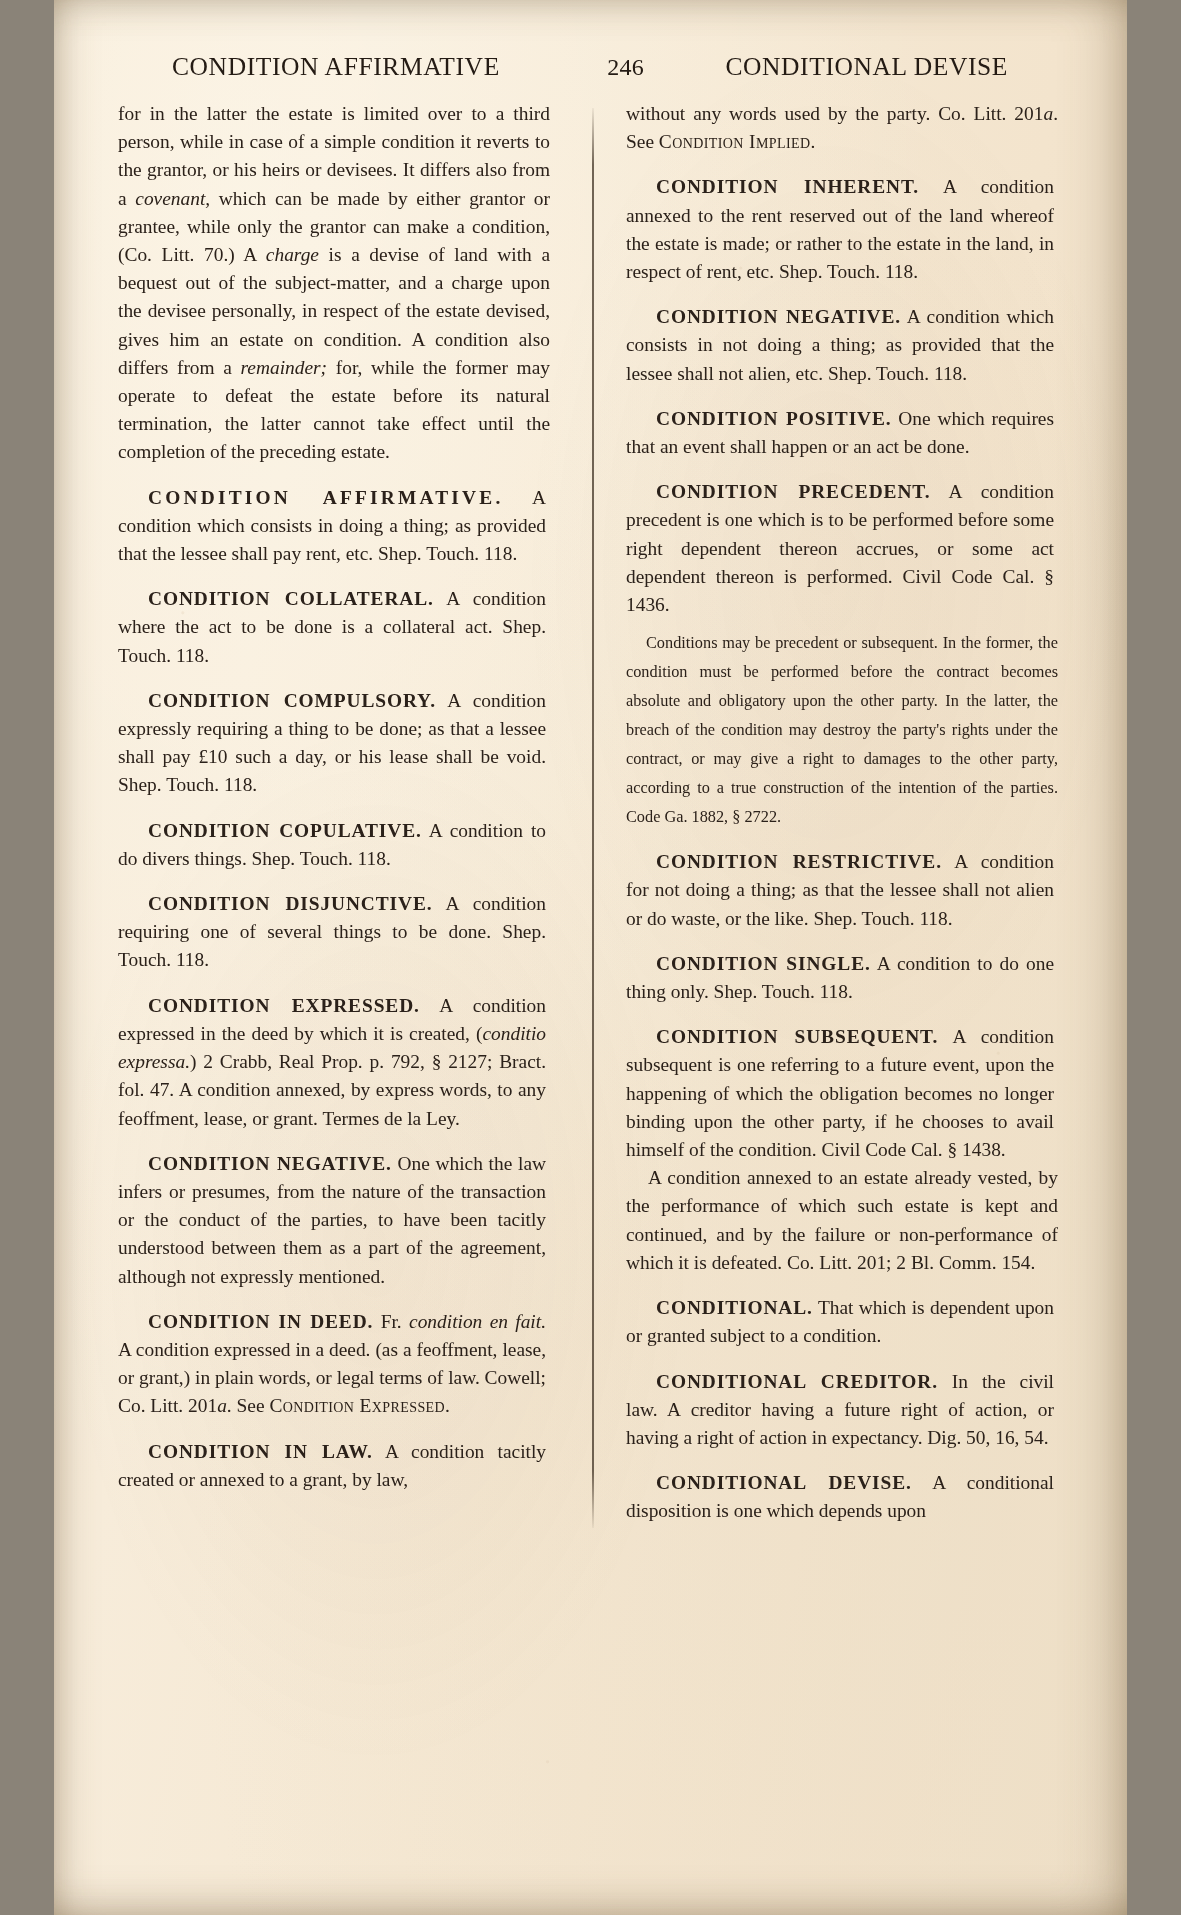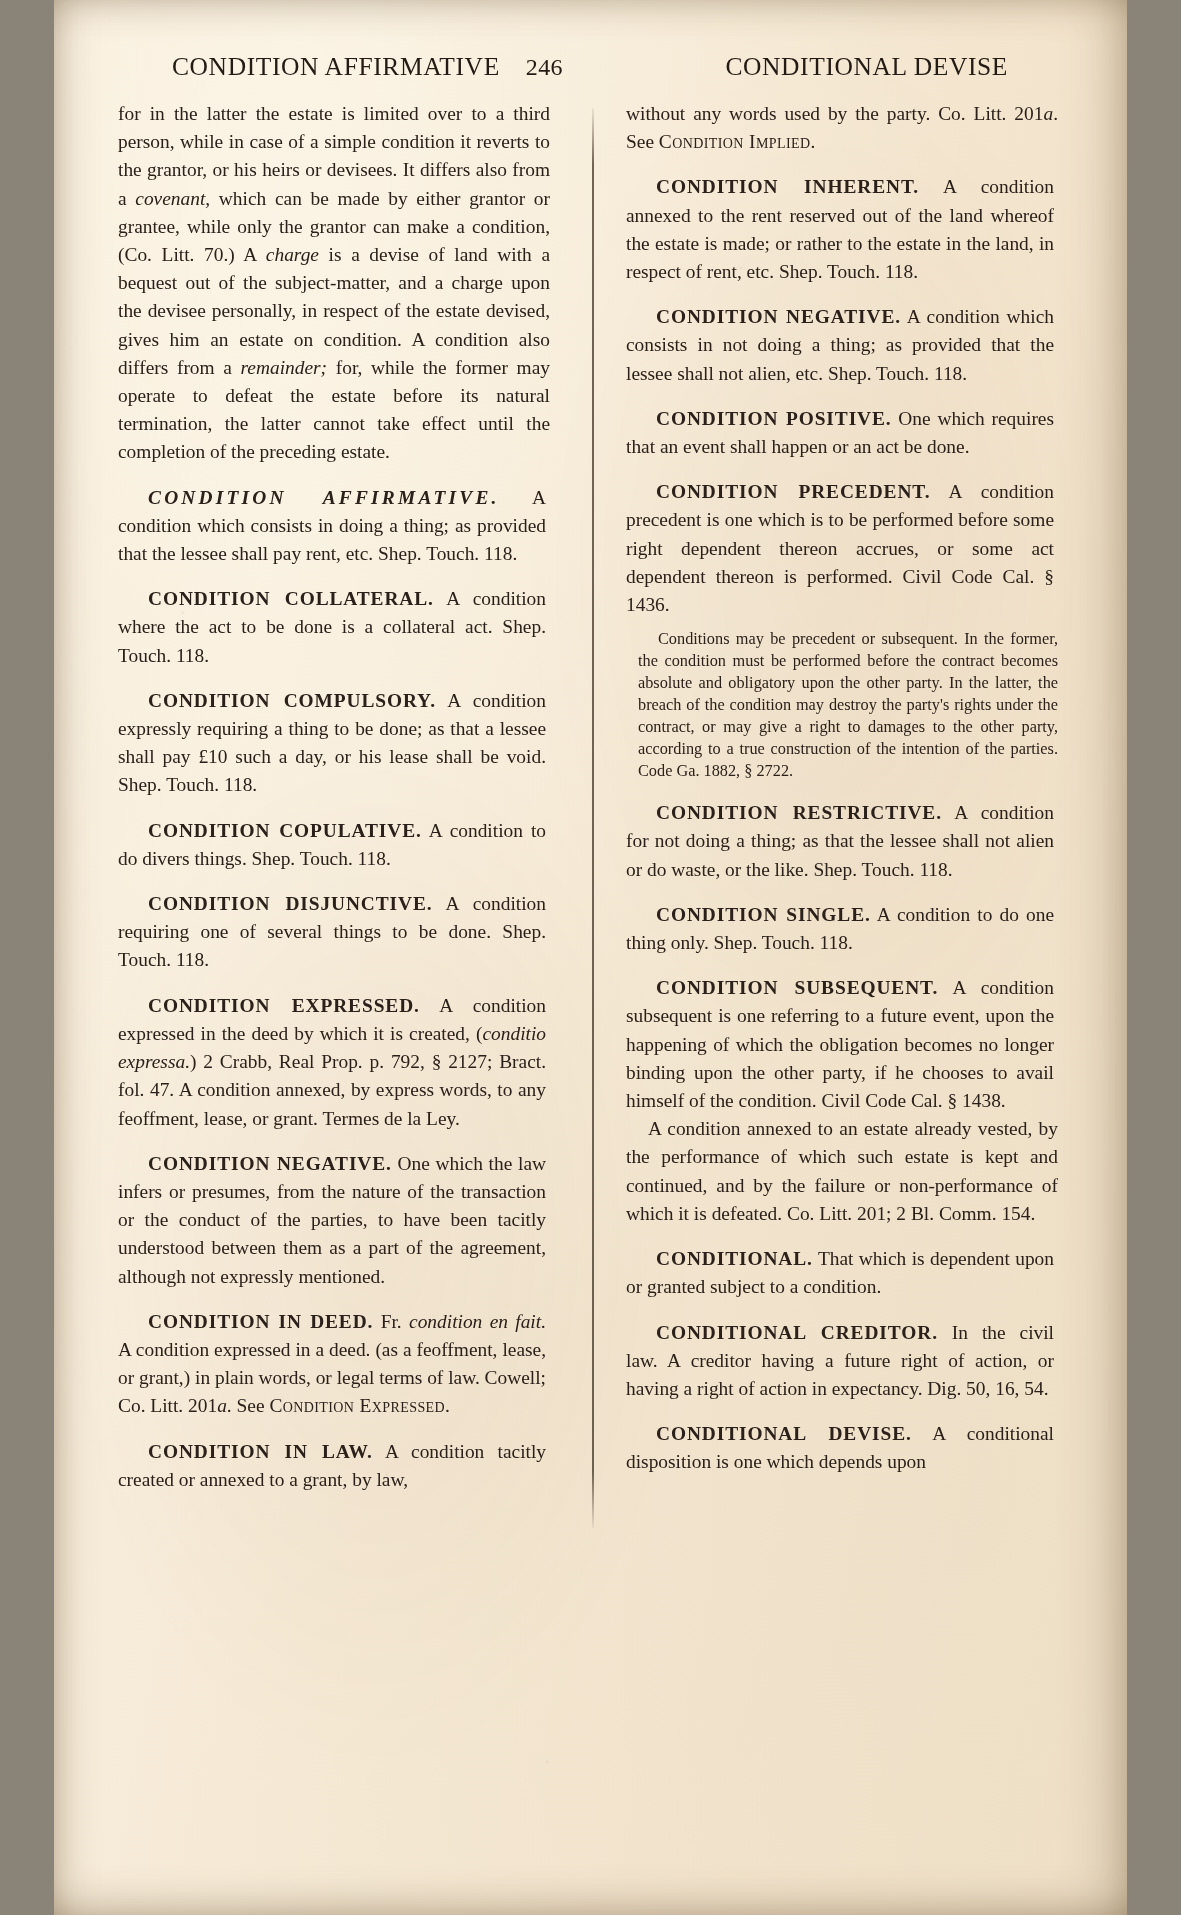--- a/index.html
+++ b/index.html
@@ -54,21 +54,21 @@
     top: 52px;
     left: 118px;
     width: 836px;
     display: flex;
     align-items: baseline;
     font-size: 25.5px;
     letter-spacing: 0.6px;
     color: #241b14;
   }
   .runhead .rh-left  { flex: 0 0 auto; }
-  .runhead .rh-page  { flex: 1 1 auto; text-align: left; font-size: 24px; letter-spacing: 0.3px; padding-left: 26px;}
+  .runhead .rh-page  { flex: 1 1 auto; text-align: center; font-size: 24px; letter-spacing: 0.3px; padding-left: 26px;}
   .runhead .rh-right { flex: 0 0 auto; }
 
   
   .cols {
     position: absolute;
     top: 100px;
     left: 64px;
     width: 1060px;
     height: 1760px;
   }
@@ -105,31 +105,30 @@
     margin: 0;
     text-indent: 22px;
   }
   .hw {
     font-weight: 700;
     letter-spacing: 0.9px;
   }
   .hw-wide {
     font-weight: 700;
     letter-spacing: 3.2px;
-    font-style: italic;
   }
   .sc {
     font-variant: small-caps;
     letter-spacing: 0.4px;
   }
   i, .it { font-style: italic; }
   .fine {
     font-size: 16.3px;
-    line-height: 22px;
-    margin: 9px 0 0 12px;
+    line-height: 29px;
+    margin: 9px 0 0 0;
     text-indent: 20px;
     text-align: justify;
   }
 </style>
 </head>
 <body>
 
 <div class="page">
   <div class="grain"></div>
 

